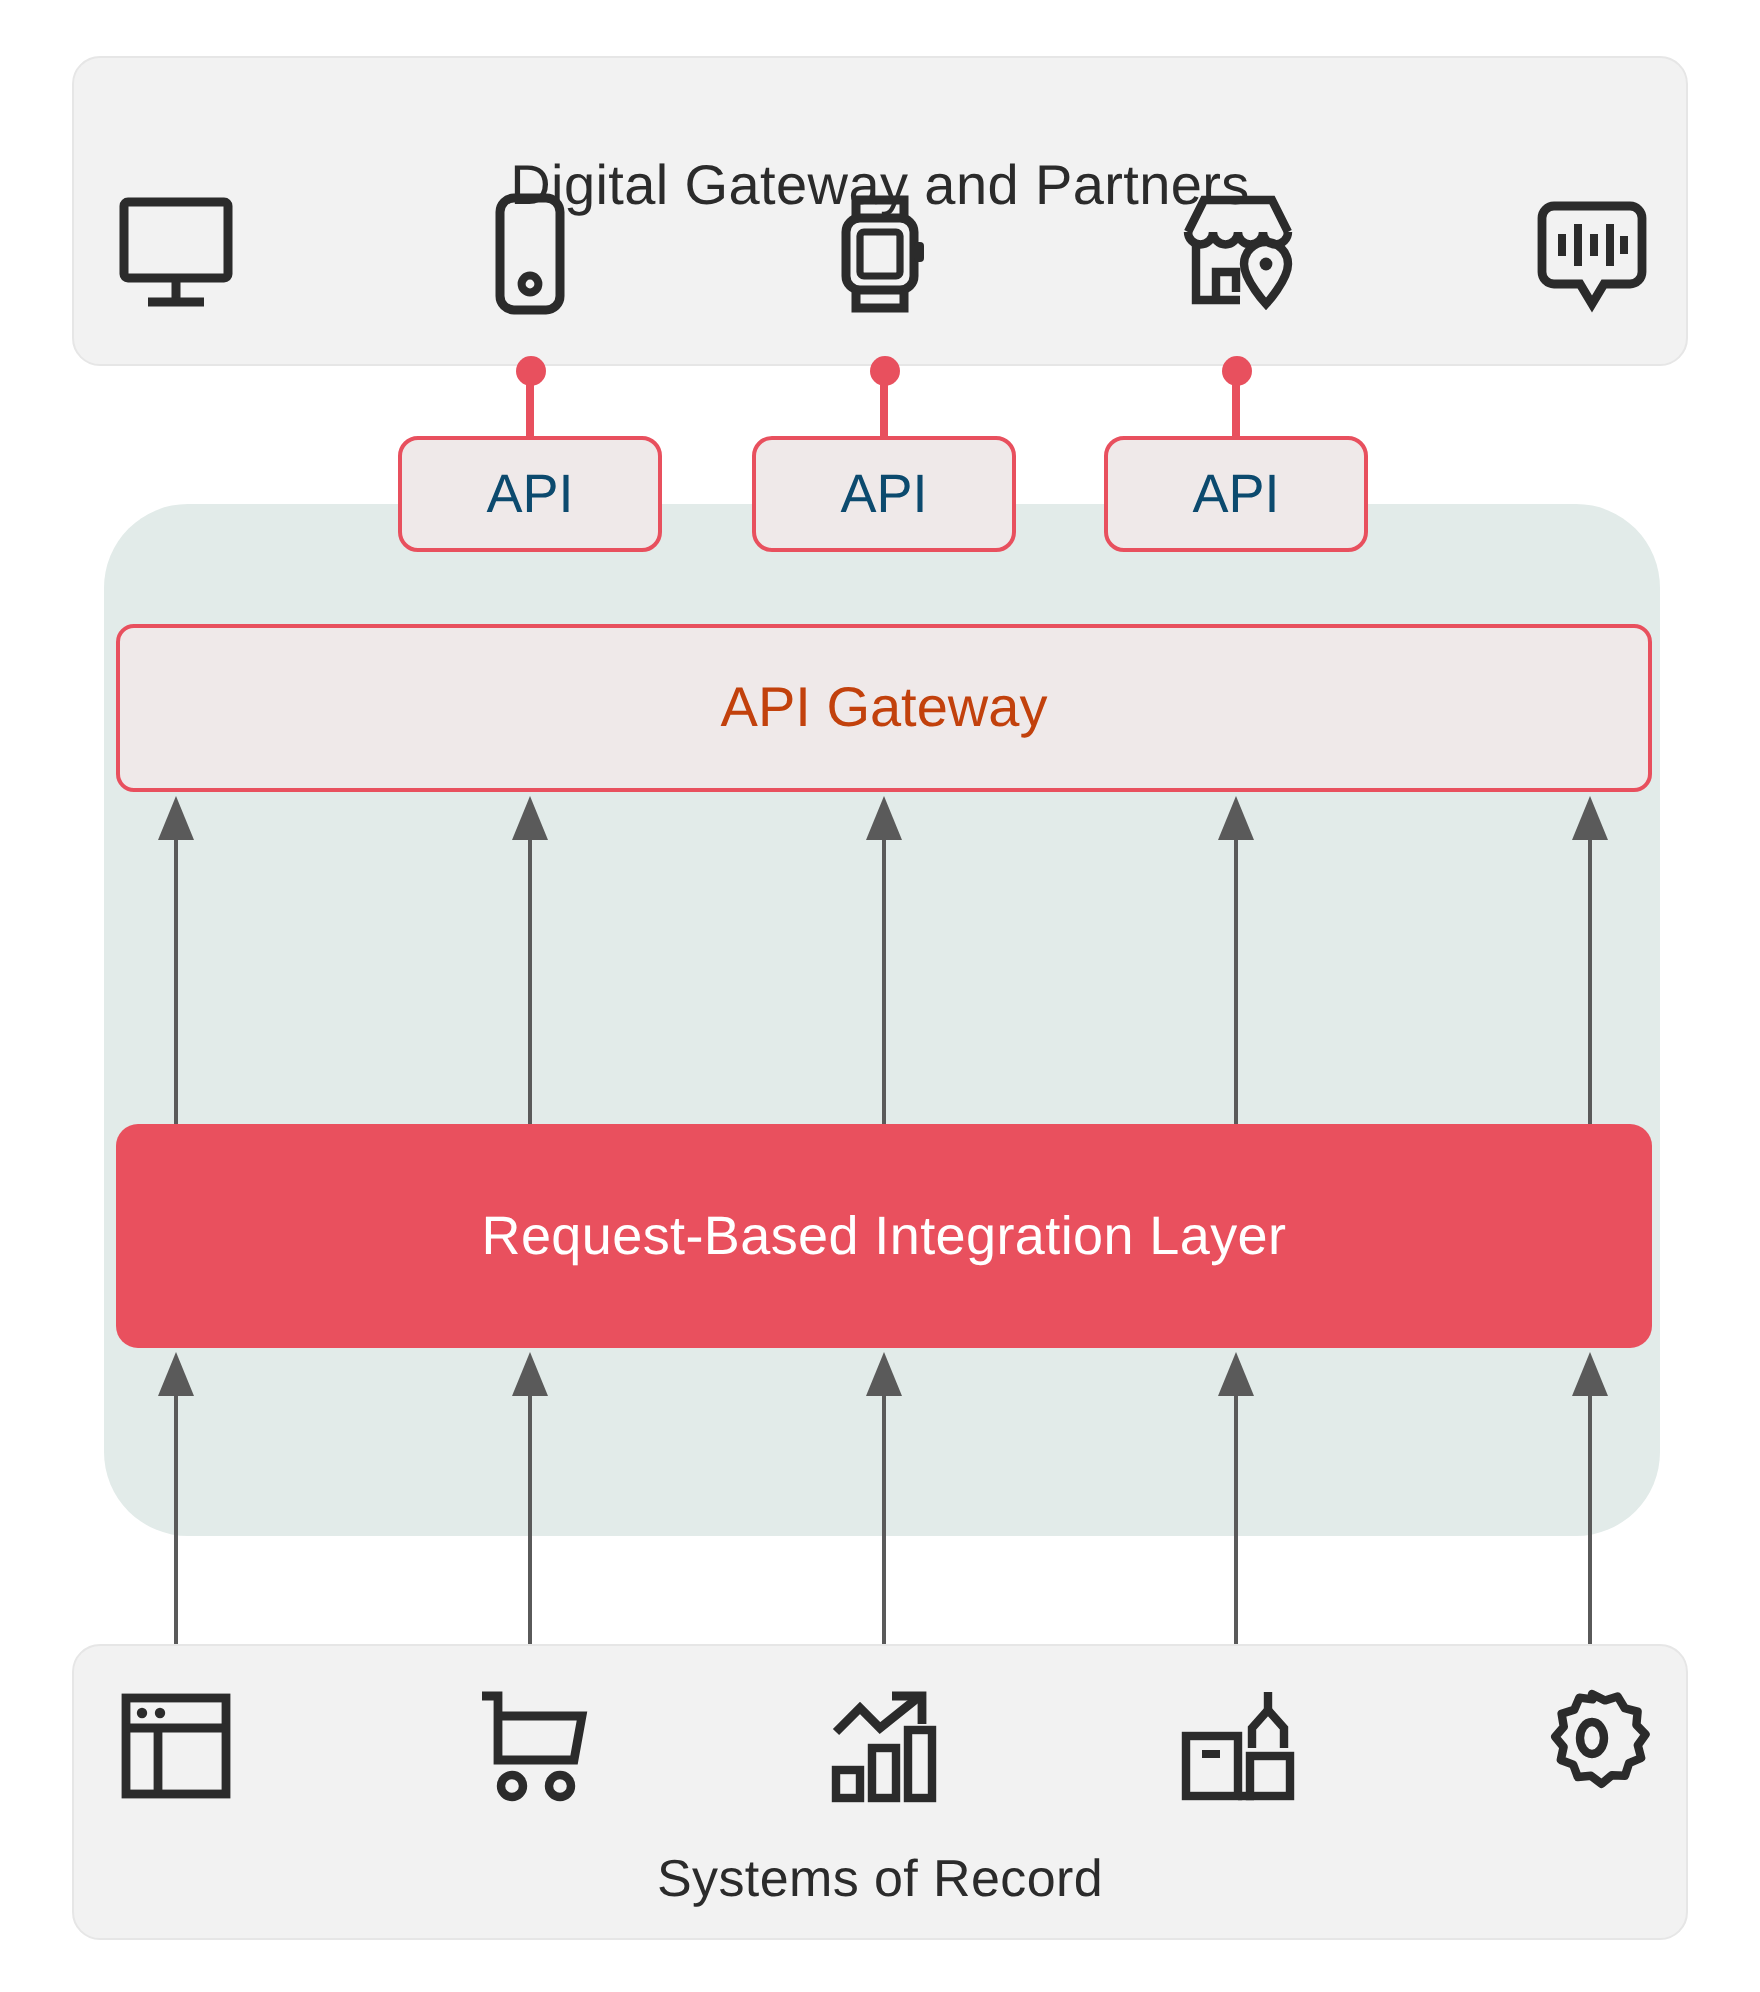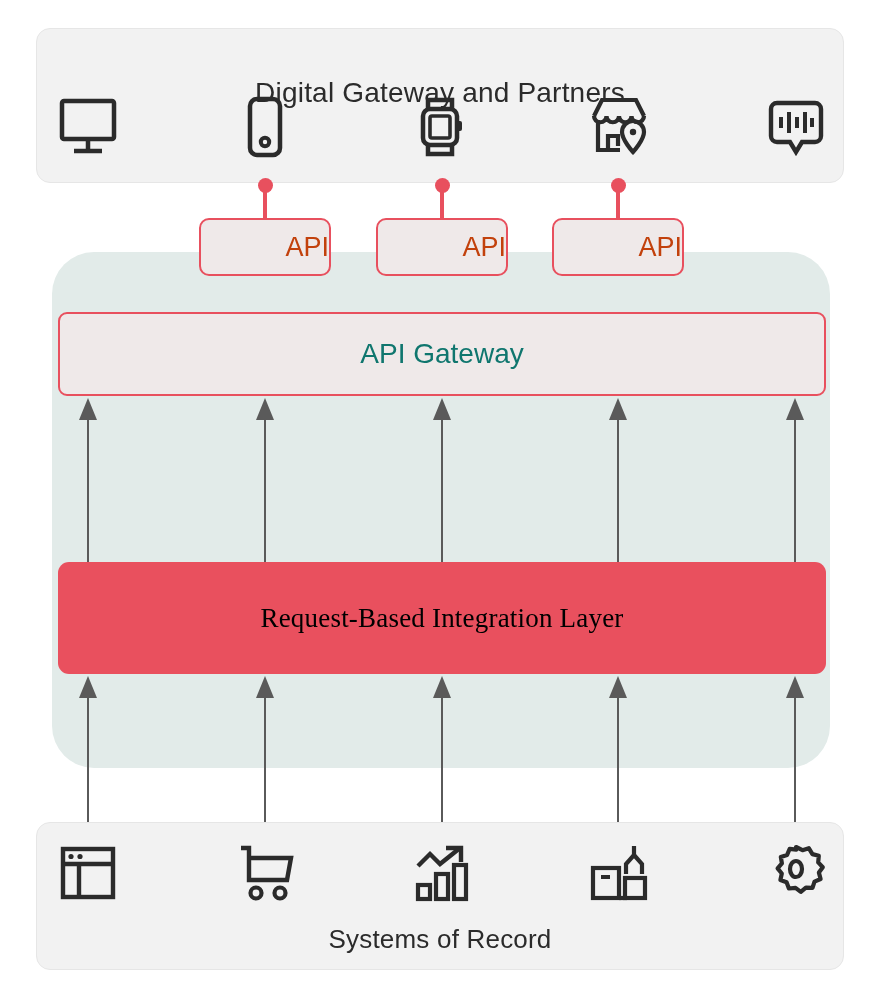--- a/index.html
+++ b/index.html
@@ -34,41 +34,41 @@
   .icon-cell{
     position:absolute;width:90px;height:64px;top:0;
     display:flex;align-items:center;justify-content:center;
   }
   .icon-cell svg{display:block;}
 
   
   .api-box{
     position:absolute;width:132px;height:58px;
     background:#efe9e9;border:2.5px solid #e8505e;border-radius:10px;
-    box-sizing:border-box;display:flex;align-items:center;justify-content:flex-end;
-    font-size:27px;color:#c2410c;
+    box-sizing:border-box;display:flex;align-items:center;justify-content:center;
+    font-size:27px;color:#0c4a6e;
   }
   .api-stem{position:absolute;width:4px;background:#e8505e;}
   .api-dot{
     position:absolute;width:15px;height:15px;border-radius:50%;
     background:#e8505e;
   }
 
   
   .gw-bar{
     position:absolute;left:58px;top:312px;width:768px;height:84px;
     background:#efe9e9;border:2.5px solid #e8505e;border-radius:9px;
     box-sizing:border-box;display:flex;align-items:center;justify-content:center;
-    font-size:28px;color:#0f766e;
+    font-size:28px;color:#c2410c;
   }
   .ril-bar{
     position:absolute;left:58px;top:562px;width:768px;height:112px;
     background:#e9505e;border-radius:11px;
     display:flex;align-items:center;justify-content:center;
-    font-size:27px;color:#000000;letter-spacing:.2px;font-family:Liberation Serif, serif;
+    font-size:27px;color:#ffffff;letter-spacing:.2px;
   }
 
   
   .arrow{position:absolute;width:18px;}
   .arrow .shaft{
     position:absolute;left:8px;width:2.2px;background:#5a5a5a;
   }
   .arrow .head{
     position:absolute;left:0;top:0;width:0;height:0;
     border-left:9px solid transparent;border-right:9px solid transparent;

